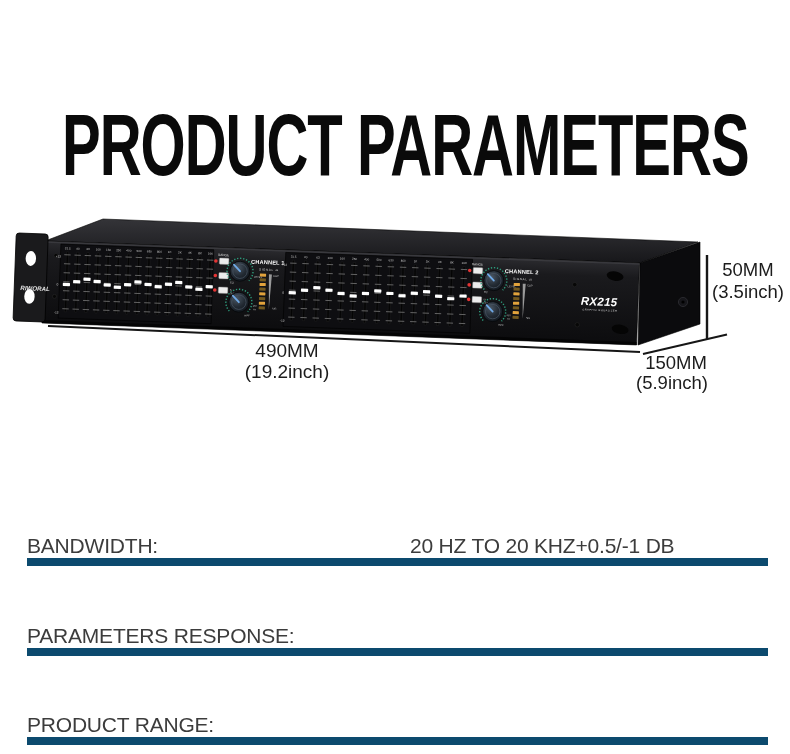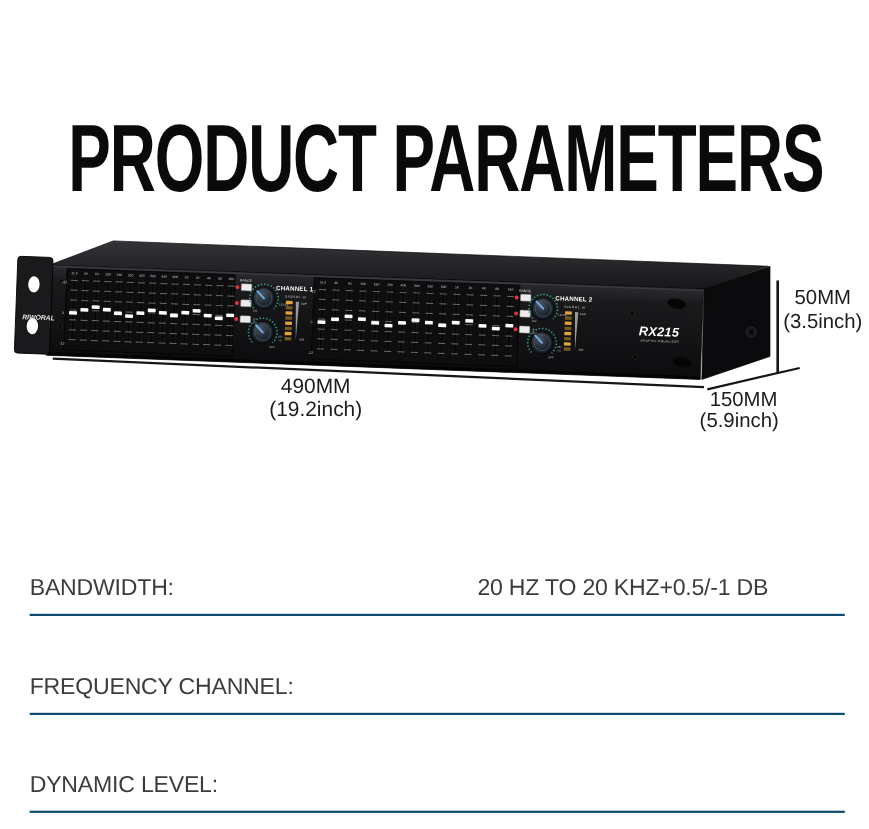--- a/index.html
+++ b/index.html
@@ -8,30 +8,29 @@
     font-family:"Liberation Sans",sans-serif;overflow:hidden;
   }
   .title{
     position:absolute;top:94px;left:62px;
     font-size:58px;font-weight:bold;letter-spacing:-1px;color:#0a0a0a;
     transform:scaleY(1.5);transform-origin:left top;white-space:nowrap;
   }
   .device-svg{position:absolute;left:0;top:198px;}
   .spec-row{
     position:absolute;left:27px;width:741px;height:46px;
-    border-bottom:2px solid #0c4a6e;
-    display:flex;align-items:center;
+    border-bottom:8px solid #0c4a6e;
+    display:flex;align-items:flex-end;
   }
   .spec-row .label{
     font-size:21px;color:#3c3c3c;letter-spacing:-0.2px;
   }
   .spec-row .value{
     position:absolute;left:383px;font-size:21px;color:#3c3c3c;letter-spacing:-0.2px;
     white-space:nowrap;
-    margin-left:24px;
   }
   .row-1{top:512px;}
   .row-2{top:602px;}
   .row-3{top:691px;}
   text{font-family:"Liberation Sans",sans-serif;}
 </style>
 </head>
 <body>
 
 <div class="title">PRODUCT PARAMETERS</div>
@@ -481,17 +480,17 @@
   <line x1="643" y1="156" x2="727" y2="136.5" stroke="#161616" stroke-width="2"></line>
   <text x="676" y="171" font-size="18.5" fill="#1c1c1c" text-anchor="middle">150MM</text>
   <text x="672" y="190.5" font-size="18.5" fill="#1c1c1c" text-anchor="middle">(5.9inch)</text>
 </svg>
 
 <div class="spec-row row-1">
   <span class="label">BANDWIDTH:</span>
   <span class="value">20 HZ TO 20 KHZ+0.5/-1 DB</span>
 </div>
 <div class="spec-row row-2">
-  <span class="label">FREQUENCY CHANNEL:</span>
+  <span class="label">PARAMETERS RESPONSE:</span>
 </div>
 <div class="spec-row row-3">
-  <span class="label">DYNAMIC LEVEL:</span>
+  <span class="label">PRODUCT RANGE:</span>
 </div>
 
 </body></html>

